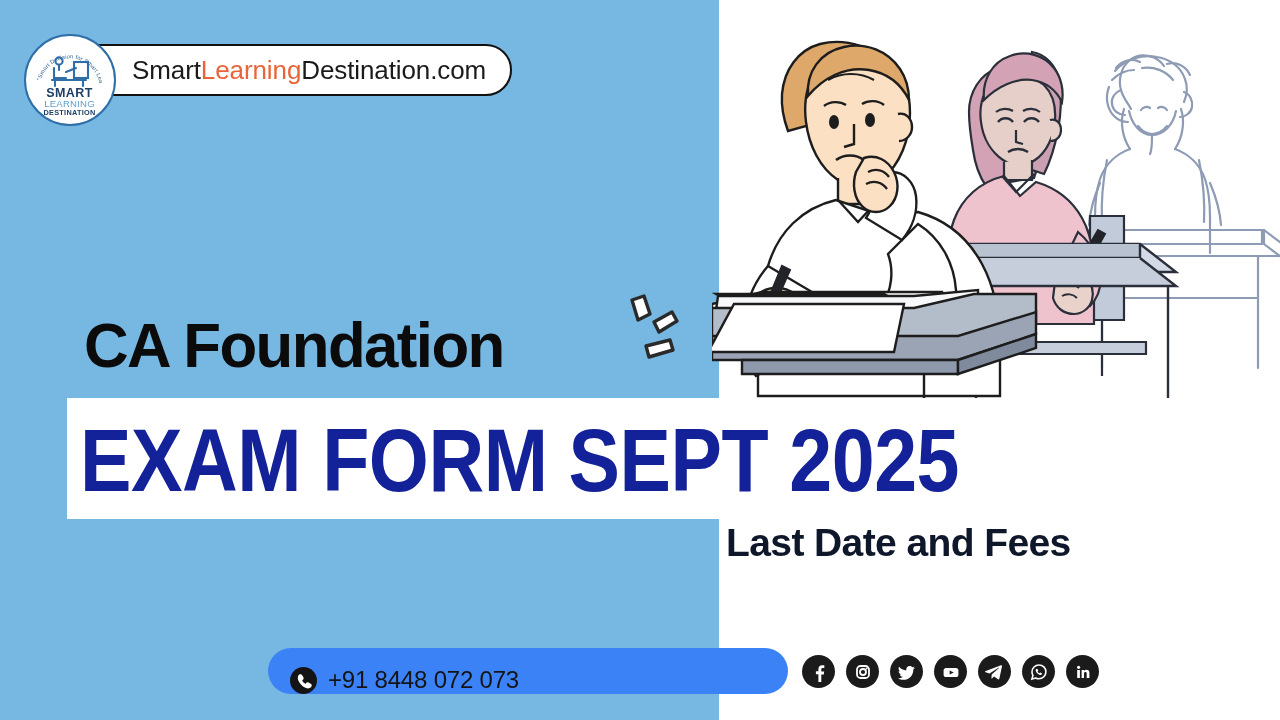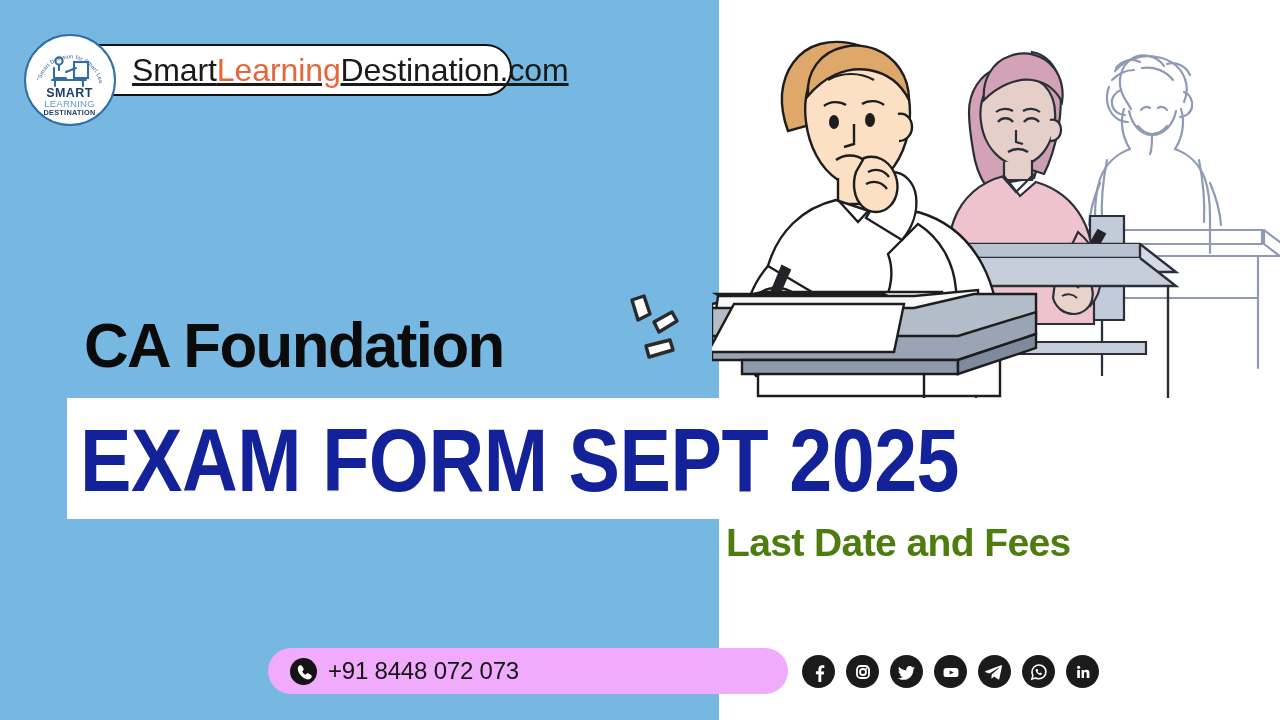--- a/index.html
+++ b/index.html
@@ -25,25 +25,24 @@
   .url-pill {
     position:absolute; left:72px; top:44px;
     height:52px; width:440px;
     background:#ffffff;
     border:2.5px solid #111111;
     border-radius:26px;
     display:flex; align-items:center;
     padding-left:58px;
   }
   .url-text {
-    font-size:32px;
+    font-size:26px;
     letter-spacing:-0.1px;
     white-space:nowrap;
     color:#1a1a1a;
-    text-decoration:underline;
   }
   .url-text .accent { color:#e8653a; }
 
   .logo-badge {
     position:absolute; left:24px; top:34px;
     width:92px; height:92px;
     border-radius:50%;
     background:#ffffff;
     border:2.5px solid #2e6fa8;
     z-index:5;
@@ -91,32 +90,32 @@
     white-space:nowrap;
     transform:scaleX(0.93) scaleY(1.08);
     transform-origin:left top;
   }
 
   
   .subtitle {
     position:absolute; left:726px; top:521px;
     font-size:39px;
     font-weight:bold;
-    color:#4d7c0f;
+    color:#0f172a;
     letter-spacing:-0.6px;
     white-space:nowrap;
   }
 
   
   .contact-pill {
     position:absolute; left:268px; top:648px;
     height:46px; width:520px;
-    background:#f0abfc;
+    background:#3b82f6;
     border-radius:23px;
-    display:flex; align-items:center;
+    display:flex; align-items:flex-end;
     padding-left:22px;
     z-index:4;
   }
   .contact-item {
     display:flex; align-items:center;
     white-space:nowrap;
   }
   .contact-item .ci-icon {
     display:flex; align-items:center; justify-content:center;
     margin-right:11px;

